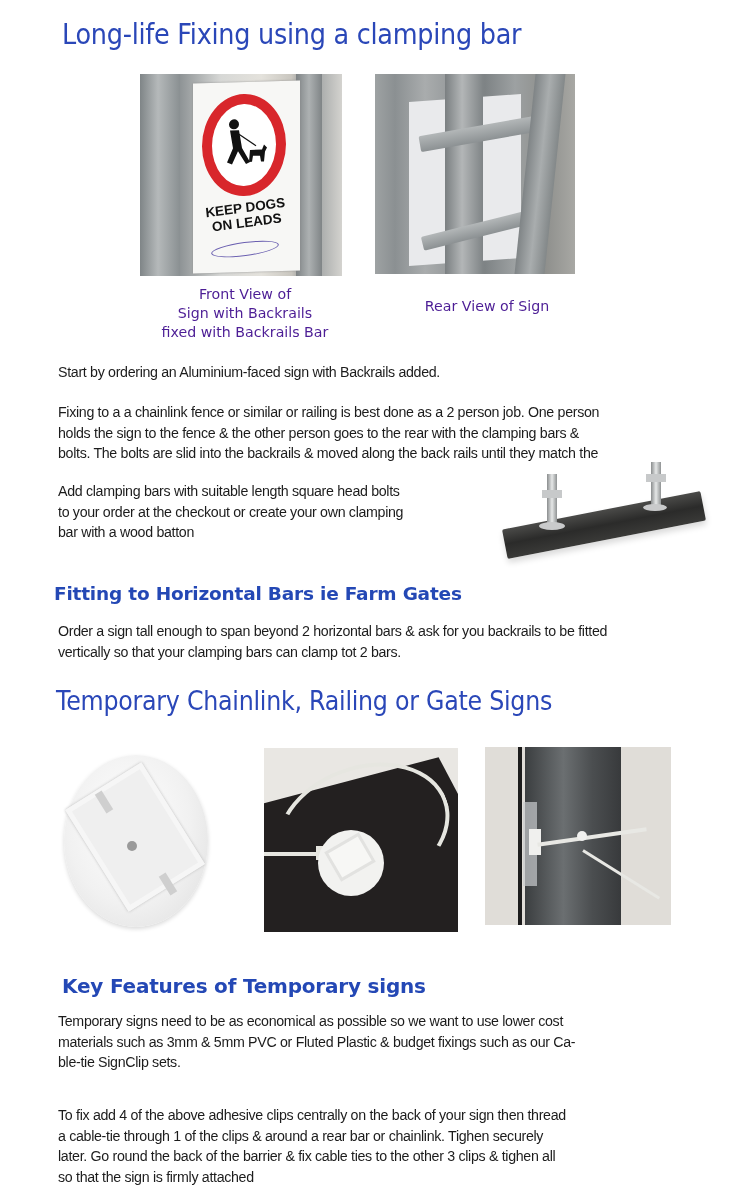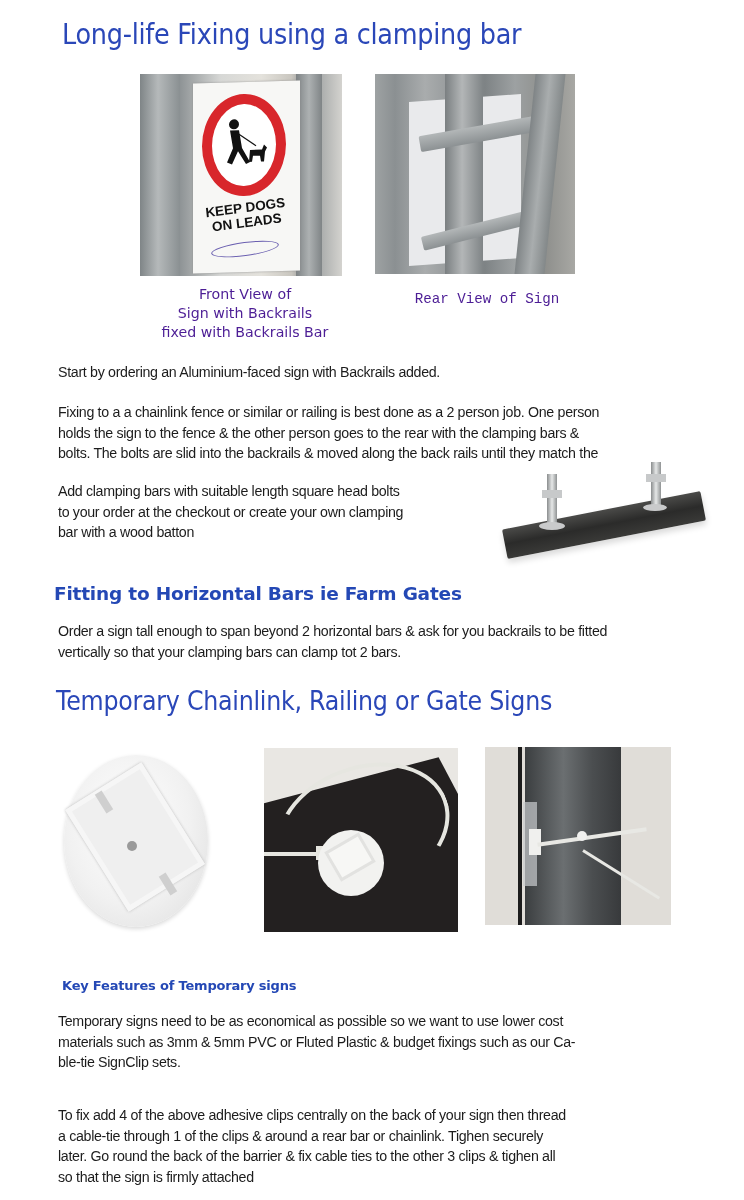--- a/index.html
+++ b/index.html
@@ -43,21 +43,21 @@
   <div class="abs" style="left:44px;top:52px;width:118px;height:16px;background:linear-gradient(#b3b7b8,#8c9193);transform:rotate(-10deg);border-radius:2px;"></div>
   <div class="abs" style="left:46px;top:150px;width:106px;height:14px;background:linear-gradient(#b3b7b8,#8c9193);transform:rotate(-14deg);border-radius:2px;"></div>
   <div class="abs" style="left:150px;top:0;width:30px;height:200px;background:linear-gradient(90deg,#7f8486,#a9adae 50%,#838889);transform:skewX(-6deg);"></div>
 </div>
 
 <div class="abs caption" style="left:135px;top:285px;width:220px;">
   <div>Front View of</div>
   <div>Sign with Backrails</div>
   <div>fixed with Backrails Bar</div>
 </div>
-<div class="abs caption" style="left:377px;top:290px;width:220px;font-family:Liberation Mono, monospace;">
+<div class="abs caption" style="left:377px;top:297px;width:220px;">
   <div>Rear View of Sign</div>
 </div>
 
 <div class="abs body-text" style="left:58px;top:362px;width:700px;">Start by ordering an Aluminium-faced sign with Backrails added.</div>
 
 <div class="abs body-text" style="left:58px;top:402px;width:720px;">
   <div>Fixing to a a chainlink fence or similar or railing is best done as a 2 person job. One person</div>
   <div>holds the sign to the fence &amp; the other person goes to the rear with the clamping bars &amp;</div>
   <div>bolts. The bolts are slid into the backrails &amp; moved along the back rails  until they match the</div>
 </div>
@@ -105,21 +105,21 @@
 <div class="abs photo" style="left:485px;top:747px;width:186px;height:178px;background:#e0ddd8;">
   <div class="abs" style="left:33px;top:0;width:4px;height:178px;background:#1c1c1c;"></div>
   <div class="abs" style="left:40px;top:0;width:96px;height:178px;background:linear-gradient(90deg,#3b3e40,#6b6f71 40%,#4b4e50 70%,#383a3c);"></div>
   <div class="abs" style="left:38px;top:55px;width:14px;height:84px;background:#c9ccce;opacity:0.7;"></div>
   <div class="abs" style="left:44px;top:82px;width:12px;height:26px;background:#f0f0ee;"></div>
   <div class="abs" style="left:52px;top:88px;width:110px;height:4px;background:#e8e8e4;transform:rotate(-8deg);"></div>
   <div class="abs" style="left:98px;top:102px;width:90px;height:3px;background:#e8e8e4;transform:rotate(32deg);transform-origin:left center;"></div>
   <div class="abs" style="left:92px;top:84px;width:10px;height:10px;border-radius:50%;background:#f0f0ee;"></div>
 </div>
 
-<div class="abs h-bold" style="left:62px;top:974px;font-size:13px;line-height:24px;">Key Features of Temporary signs</div>
+<div class="abs h-bold" style="left:62px;top:974px;font-size:20px;line-height:24px;">Key Features of Temporary signs</div>
 <div class="abs body-text" style="left:58px;top:1011px;width:720px;">
   <div>Temporary signs need to be as economical as possible so we want to use lower cost</div>
   <div>materials such as 3mm &amp; 5mm  PVC or Fluted Plastic &amp; budget fixings such as our Ca-</div>
   <div>ble-tie SignClip sets.</div>
 </div>
 <div class="abs body-text" style="left:58px;top:1105px;width:720px;">
   <div>To fix add 4  of the above adhesive clips centrally on the back of your sign then thread</div>
   <div>a cable-tie through 1 of the clips &amp; around a rear bar or chainlink. Tighen securely</div>
   <div>later. Go round the back of the barrier &amp; fix cable ties to the other 3 clips  &amp; tighen all</div>
   <div>so that the sign is firmly attached</div>

